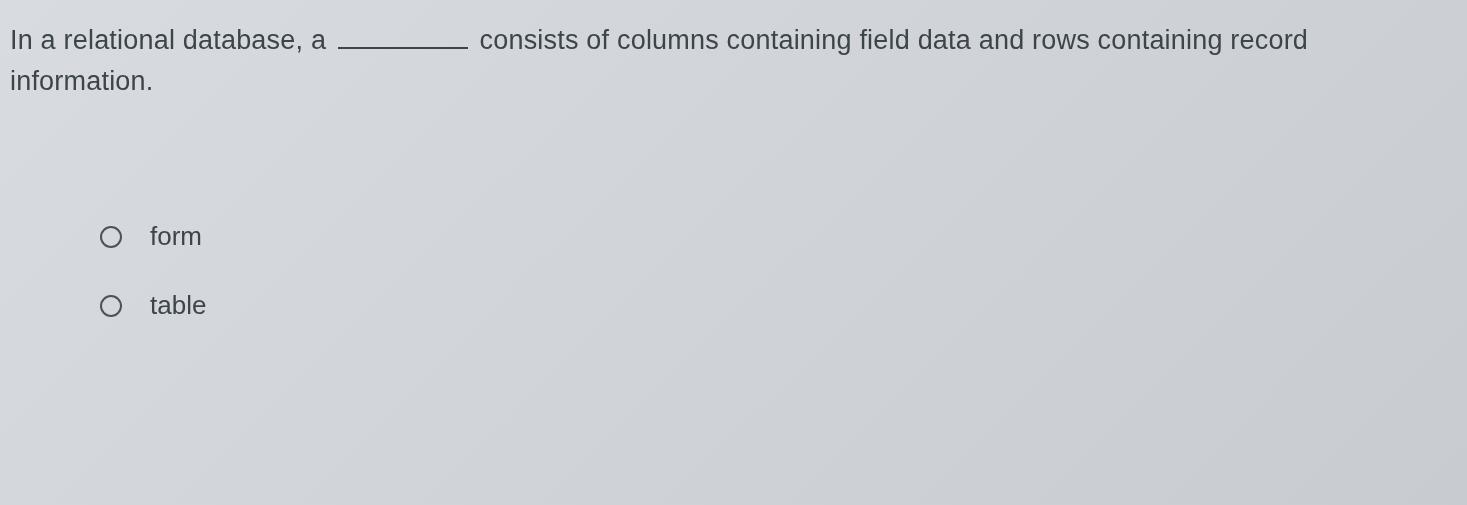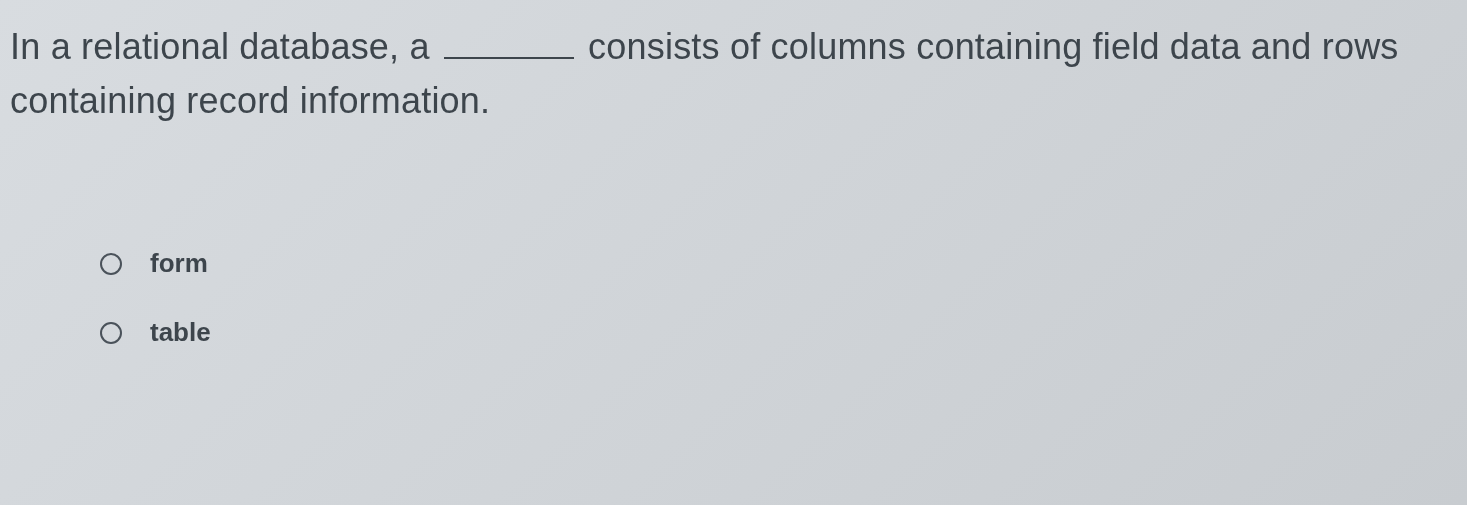--- a/index.html
+++ b/index.html
@@ -10,21 +10,21 @@
     body {
       width: 1467px;
       height: 505px;
       background: linear-gradient(135deg, #d8dce0 0%, #d0d4d8 50%, #c8ccd0 100%);
       font-family: Arial, Helvetica, sans-serif;
       color: #3a4248;
       padding: 20px 10px;
       overflow: hidden;
     }
     .question-text {
-      font-size: 36px;
+      font-size: 27px;
       color: #3d454c;
       margin-bottom: 120px;
       line-height: 1.5;
       letter-spacing: 0.2px;
     }
     .blank {
       display: inline-block;
       border-bottom: 2px solid #3d454c;
       width: 130px;
       vertical-align: baseline;
@@ -43,21 +43,20 @@
       height: 22px;
       border: 2.5px solid #4a525a;
       border-radius: 50%;
       margin-right: 28px;
       background: transparent;
       flex-shrink: 0;
     }
     .option-label {
       font-size: 26px;
       color: #3d454c;
-      font-weight: bold;
     }
   </style>
 </head>
 <body>
 
 <div class="question-text">
   <span>In a relational database, a </span><span class="blank"></span><span> consists of columns containing field data and rows containing record information.</span>
 </div>
 
 <div class="options">

